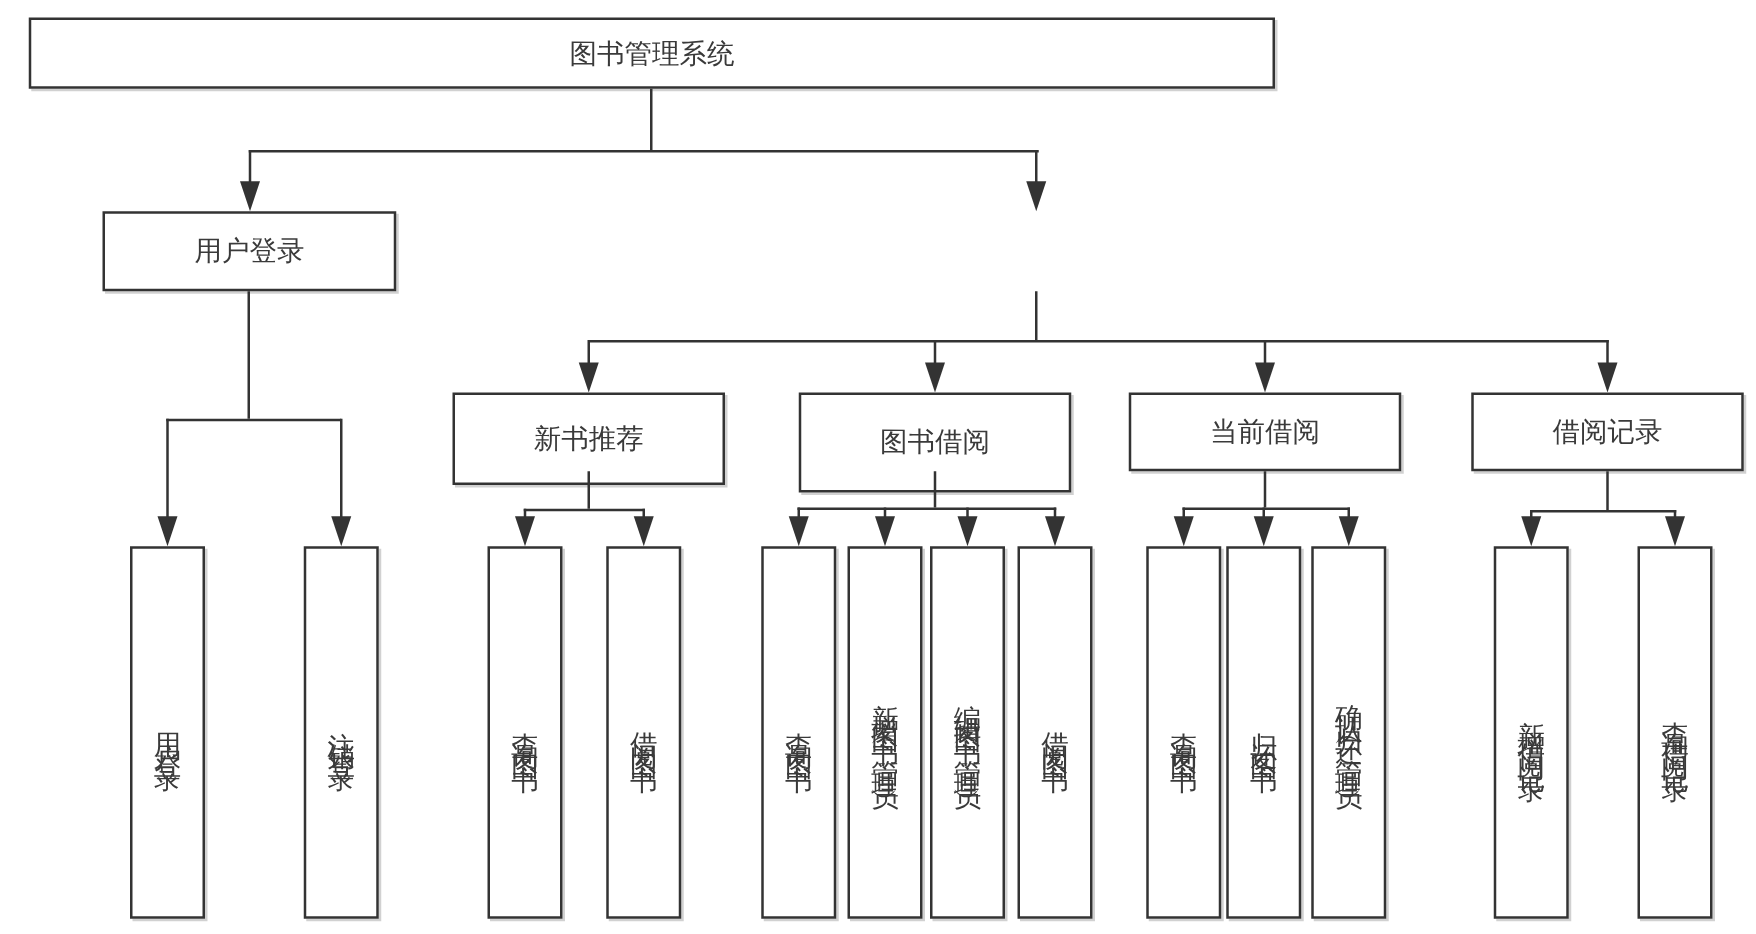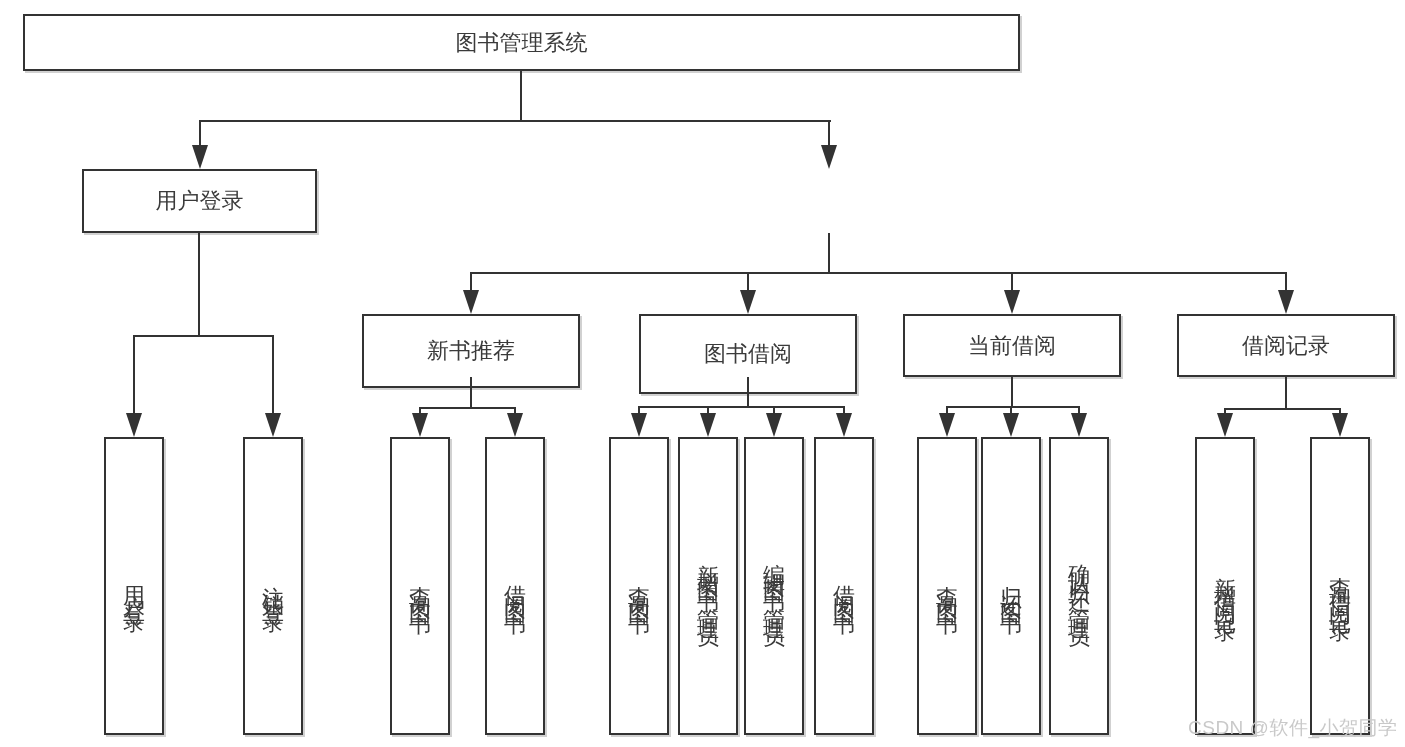--- a/index.html
+++ b/index.html
@@ -141,15 +141,14 @@
   <div class="node v" style="left:744px;top:437px;width:60px;height:298px">编辑图书（管理员）</div>
   <div class="node v" style="left:814px;top:437px;width:60px;height:298px">借阅图书</div>
 
   <div class="node v" style="left:917px;top:437px;width:60px;height:298px">查询图书</div>
   <div class="node v" style="left:981px;top:437px;width:60px;height:298px">归还图书</div>
   <div class="node v" style="left:1049px;top:437px;width:60px;height:298px">确认归还（管理员）</div>
 
   <div class="node v" style="left:1195px;top:437px;width:60px;height:298px">新增借阅记录</div>
   <div class="node v" style="left:1310px;top:437px;width:60px;height:298px">查询借阅记录</div>
 
-  <div class="watermark">CSDN @软件_小贺同学</div>
 
 </div>
 
 </body></html>

